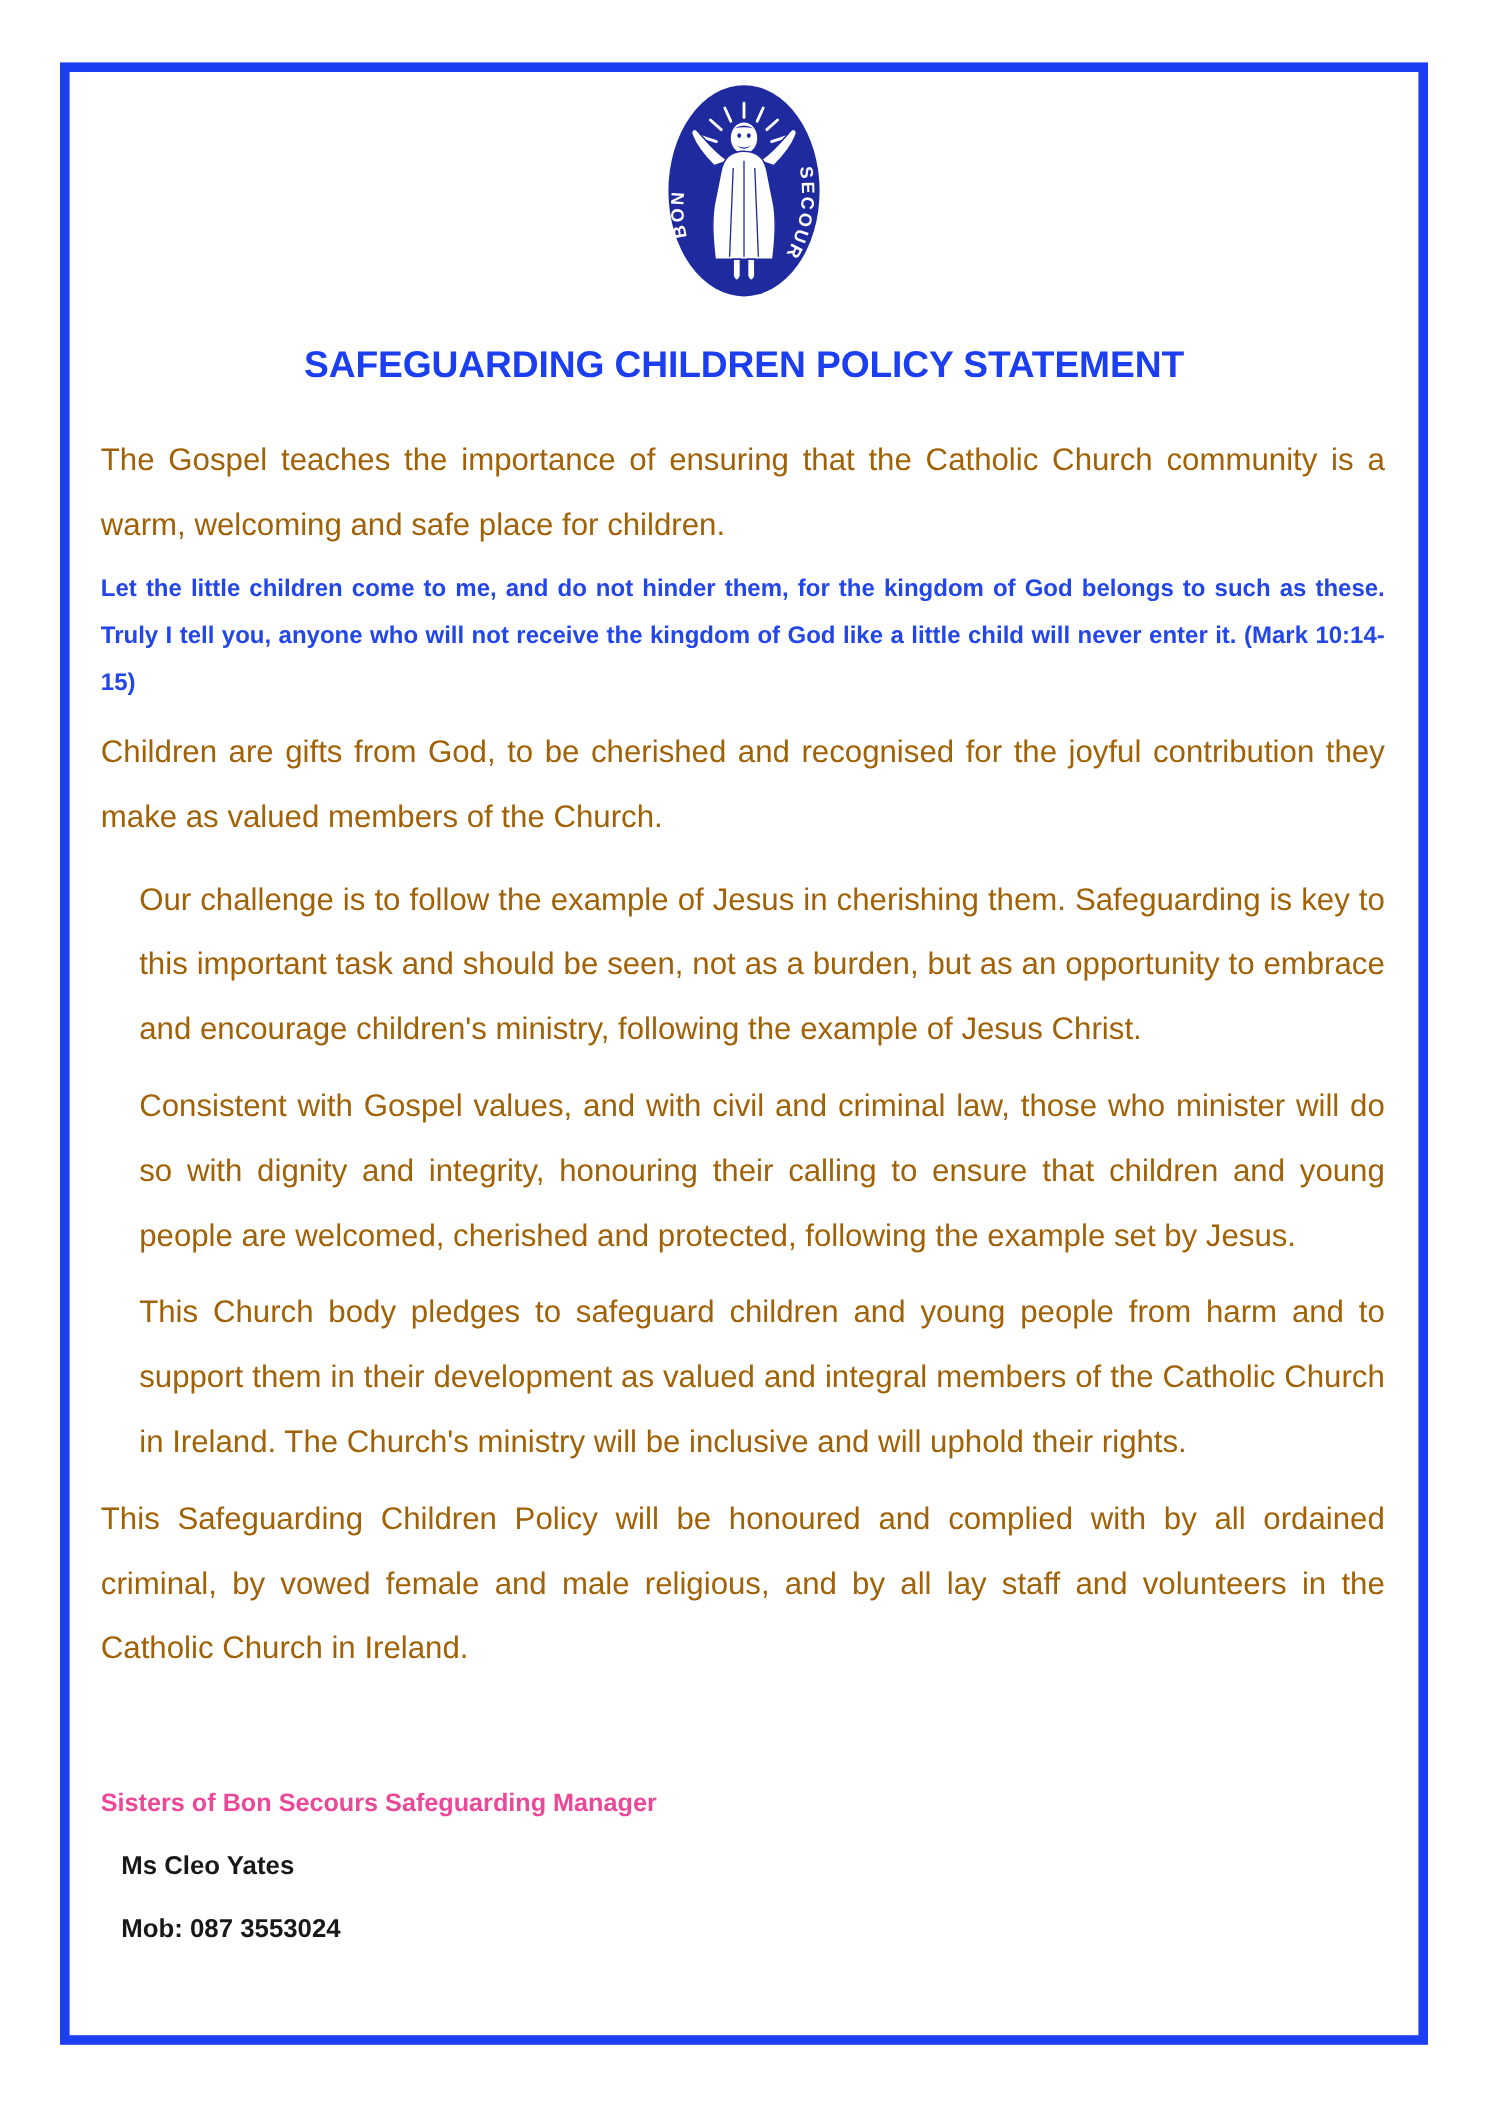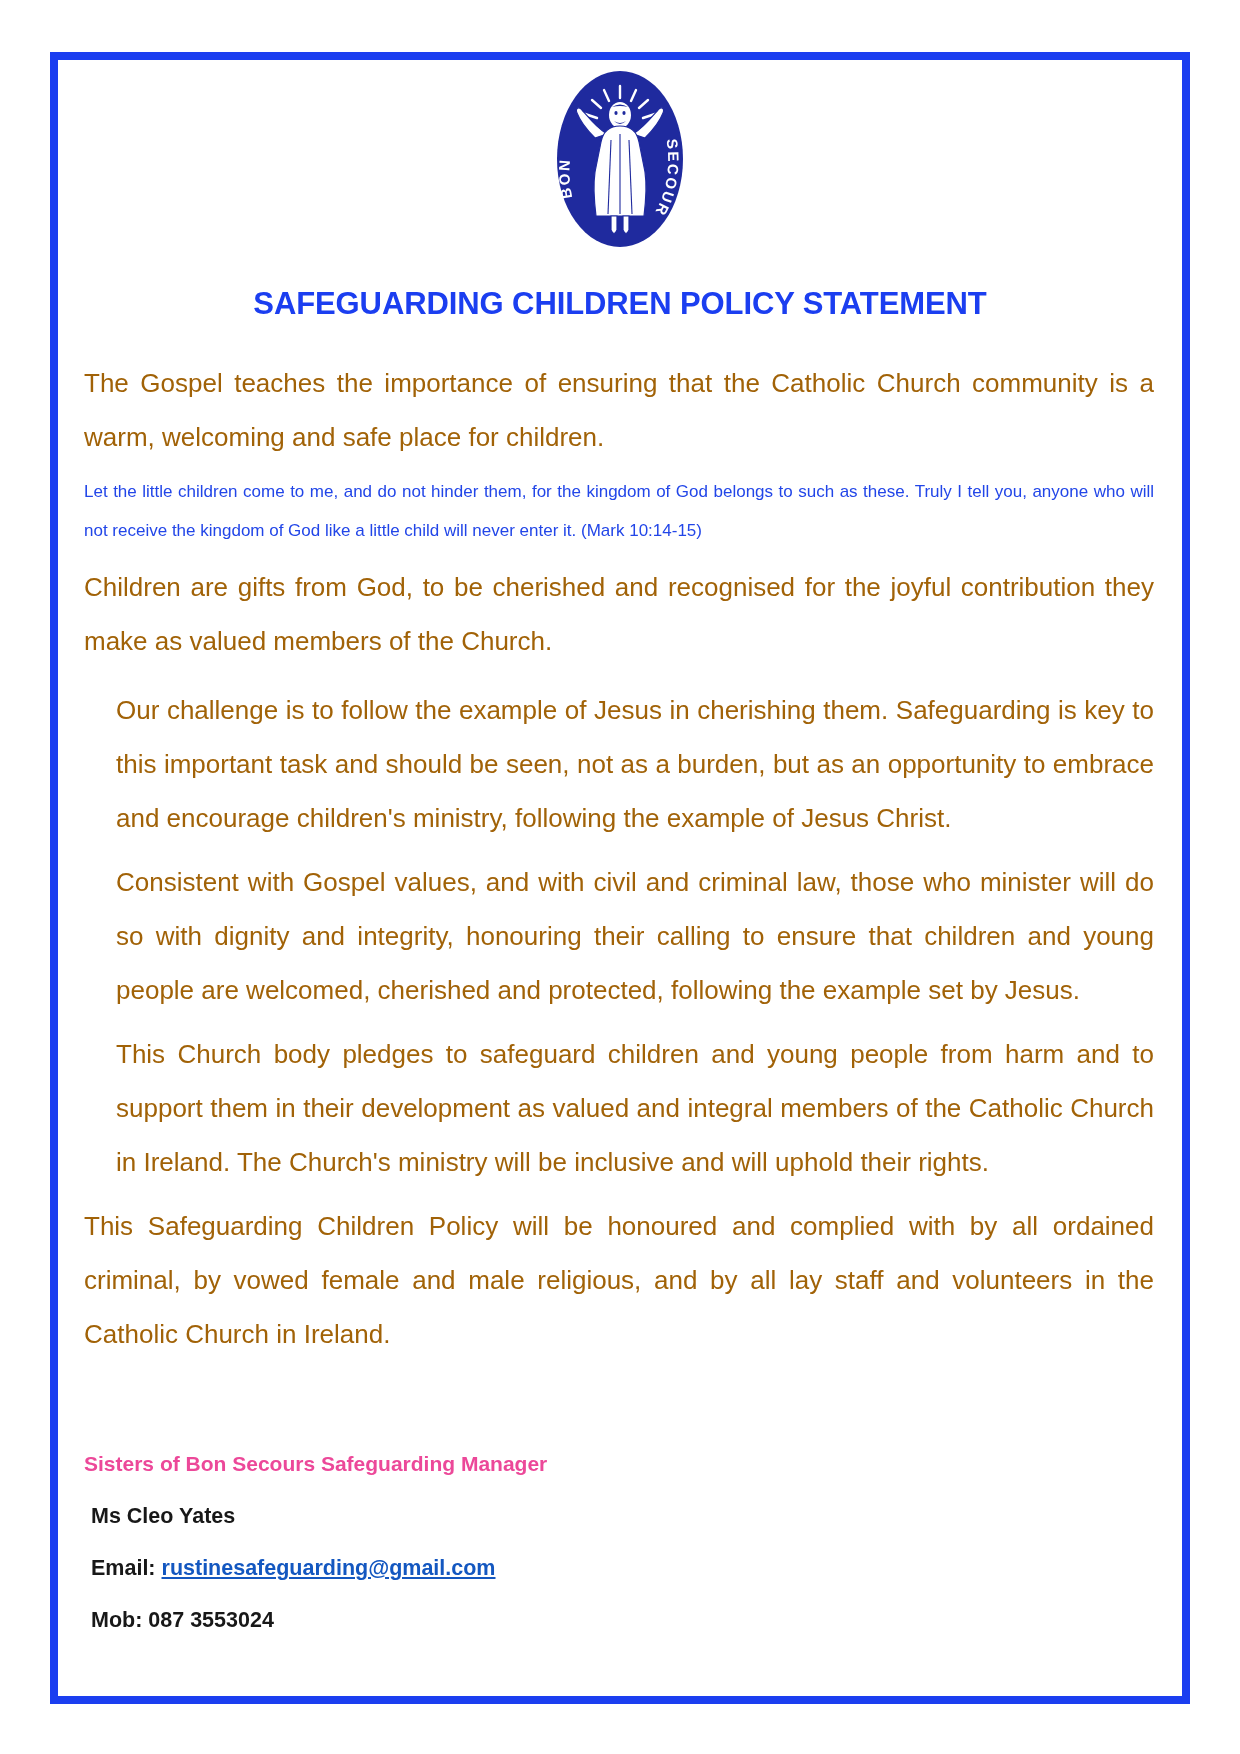--- a/index.html
+++ b/index.html
@@ -82,23 +82,24 @@
     text-justify: inter-word;
     font-family: "Liberation Sans", sans-serif;
   }
 
   p.first {
     margin-top: 34px;
   }
 
   p.scripture {
     color: #2246e8;
-    font-size: 17px;
+    font-size: 20px;
     line-height: 39px;
     margin-bottom: 10px;
+    font-weight: bold;
   }
 
   p.tight {
     margin-bottom: 15px;
   }
 
   p.gap-after {
     margin-bottom: 10px;
     margin-left: 32px;
   }
@@ -112,21 +113,21 @@
     color: #ec4899;
     font-size: 21px;
     font-weight: bold;
     margin: 0 0 22px 0;
     line-height: 30px;
   }
   .contact-line {
     color: #181818;
     font-size: 21.5px;
     font-weight: bold;
-    margin: 0 0 22px 7px;
+    margin: 0 0 22px 17px;
     line-height: 30px;
   }
   .email-link {
     color: #1357c0;
     text-decoration: underline;
     font-weight: bold;
   }
   .contact-line.last {
     margin-bottom: 0;
   }
@@ -202,22 +203,18 @@
         <p class="para gap-after">Consistent with Gospel values, and with civil and criminal law, those who minister will do so with dignity and integrity, honouring their calling to ensure that children and young people are welcomed, cherished and protected, following the example set by Jesus.</p>
 
         <p class="para gap-after">This Church body pledges to safeguard children and young people from harm and to support them in their development as valued and integral members of the Catholic Church in Ireland. The Church's ministry will be inclusive and will uphold their rights.</p>
 
         <p class="para">This Safeguarding Children Policy will be honoured and complied with by all ordained criminal, by vowed female and male religious, and by all lay staff and volunteers in the Catholic Church in Ireland.</p>
       </div>
 
       <div class="contact">
         <div class="contact-role">Sisters of Bon Secours Safeguarding Manager</div>
         <div class="contact-line">Ms Cleo Yates</div>
-        <div class="contact-line">
-          <span>Email:</span>
-          <span class="email-link">rustinesafeguarding@gmail.com</span>
-        </div>
         <div class="contact-line last">Mob: 087 3553024</div>
       </div>
 
     </div>
   </div>
 </div>
 
 </body></html>

